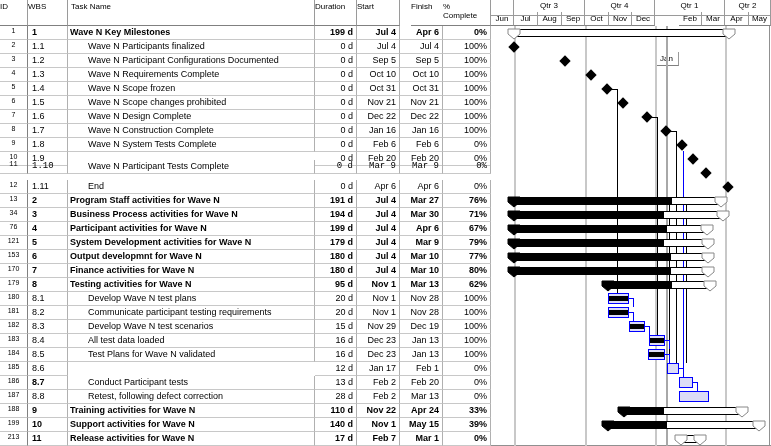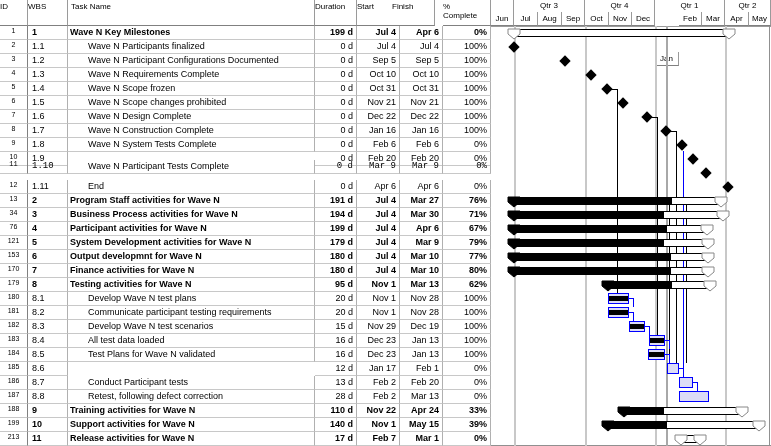--- a/index.html
+++ b/index.html
@@ -6,40 +6,40 @@
   body{width:771px;height:446px;overflow:hidden;font-family:"Liberation Sans",sans-serif;font-size:9px;color:#000;position:relative;}
   #sheet{position:absolute;left:0;top:0;width:771px;height:446px;}
   .hdr{position:absolute;top:0;height:26px;border-right:1px solid #9a9a9a;border-bottom:1px solid #808080;box-sizing:border-box;background:#fff;font-size:8px;text-align:left;padding-top:2px;line-height:9px;}
   .rowcell{position:absolute;height:14px;box-sizing:border-box;border-right:1px solid #b0b0b0;border-bottom:1px solid #c8c8c8;white-space:nowrap;overflow:hidden;line-height:13px;font-size:9px;}
   .c-id{font-size:7px;text-align:center;line-height:9px;border-right:1px solid #808080;}
   .c-wbs{padding-left:4px;}
   .c-name{padding-left:2px;}
   .c-num{text-align:right;padding-right:3px;}
   .bold{font-weight:bold;}
   .tl-top,.tl-mon{position:absolute;box-sizing:border-box;border-right:1px solid #9a9a9a;text-align:center;font-size:8px;}
-  .tl-top{top:0;height:27px;border-bottom:1px solid #9a9a9a;line-height:12px;}
+  .tl-top{top:0;height:16px;border-bottom:1px solid #9a9a9a;line-height:12px;}
   .tl-mon{top:12px;height:14px;border-bottom:1px solid #808080;line-height:13px;}
   .vline{position:absolute;top:26px;bottom:0;width:0;}
   .ms{position:absolute;width:8px;height:8px;background:#000;transform:rotate(45deg);}
   .sum-bar{position:absolute;height:8px;box-sizing:border-box;border:1px solid #000;background:#fff;}
   .sum-fill{position:absolute;left:0;top:0;bottom:0;background:#000;}
   .task-bar{position:absolute;height:11px;box-sizing:border-box;border:1px solid #0000ff;background:#dcdcf6;}
   .task-fill{position:absolute;left:0;top:2px;height:5px;background:#000;}
 </style>
 </head>
 <body>
 
 <div id="sheet">
 
   <div class="hdr" style="left:0;width:28px;">ID</div>
   <div class="hdr" style="left:28px;width:40px;">WBS</div>
   <div class="hdr" style="left:68px;width:247px;text-align:left;padding-left:3px;">Task Name</div>
   <div class="hdr" style="left:315px;width:42px;">Duration</div>
   <div class="hdr" style="left:357px;width:43px;">Start</div>
-  <div class="hdr" style="left:392px;width:43px;">Finish</div>
+  <div class="hdr" style="left:411px;width:43px;">Finish</div>
   <div class="hdr" style="left:443px;width:48px;">
     <div>%</div>
     <div>Complete</div>
   </div>
 
   <div id="timeline">
       <div class="tl-top" style="left:491px;width:23px;"></div>
       <div class="tl-top" style="left:514px;width:71px;">Qtr 3</div>
       <div class="tl-top" style="left:585px;width:70px;">Qtr 4</div>
       <div class="tl-top" style="left:655px;width:70px;">Qtr 1</div>
@@ -276,21 +276,21 @@
       <div style="position:absolute;left:0;top:362px;width:491px;height:14px;">
         <div class="rowcell c-id" style="left:0px;top:0;width:28px;">185</div>
         <div class="rowcell c-wbs" style="left:28px;top:0;width:40px;">8.6</div>
         <div class="rowcell c-num" style="left:315px;top:0;width:42px;">12 d</div>
         <div class="rowcell c-num" style="left:357px;top:0;width:43px;">Jan 17</div>
         <div class="rowcell c-num" style="left:400px;top:0;width:43px;">Feb 1</div>
         <div class="rowcell c-num" style="left:443px;top:0;width:48px;">0%</div>
       </div>
       <div style="position:absolute;left:0;top:376px;width:491px;height:14px;">
         <div class="rowcell c-id" style="left:0px;top:0;width:28px;">186</div>
-        <div class="rowcell c-wbs" style="left:28px;top:0;width:40px;">8.7</div>
+        <div class="rowcell c-wbs" style="left:28px;top:0;width:40px;font-weight:bold;">8.7</div>
         <div class="rowcell c-name" style="left:68px;top:0;width:247px;padding-left:20px;">Conduct Participant tests</div>
         <div class="rowcell c-num" style="left:315px;top:0;width:42px;">13 d</div>
         <div class="rowcell c-num" style="left:357px;top:0;width:43px;">Feb 2</div>
         <div class="rowcell c-num" style="left:400px;top:0;width:43px;">Feb 20</div>
         <div class="rowcell c-num" style="left:443px;top:0;width:48px;">0%</div>
       </div>
       <div style="position:absolute;left:0;top:390px;width:491px;height:14px;">
         <div class="rowcell c-id" style="left:0px;top:0;width:28px;">187</div>
         <div class="rowcell c-wbs" style="left:28px;top:0;width:40px;">8.8</div>
         <div class="rowcell c-name" style="left:68px;top:0;width:247px;padding-left:20px;">Retest, following defect correction</div>

